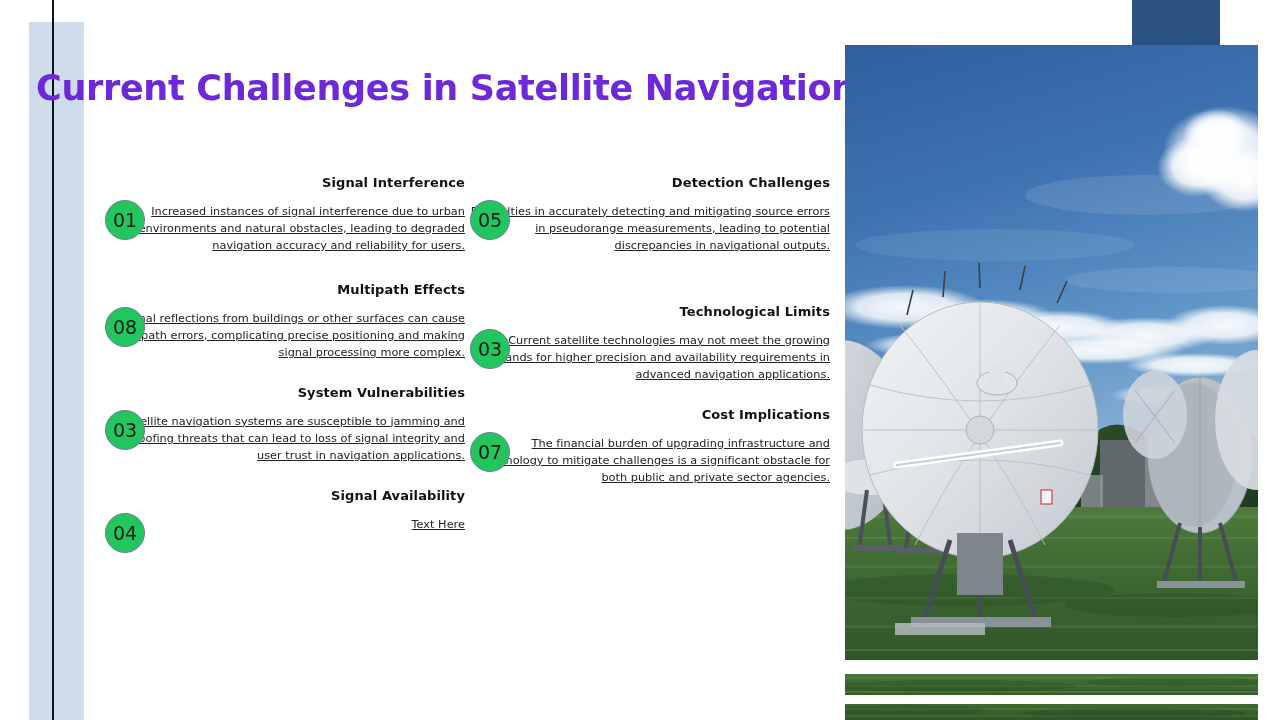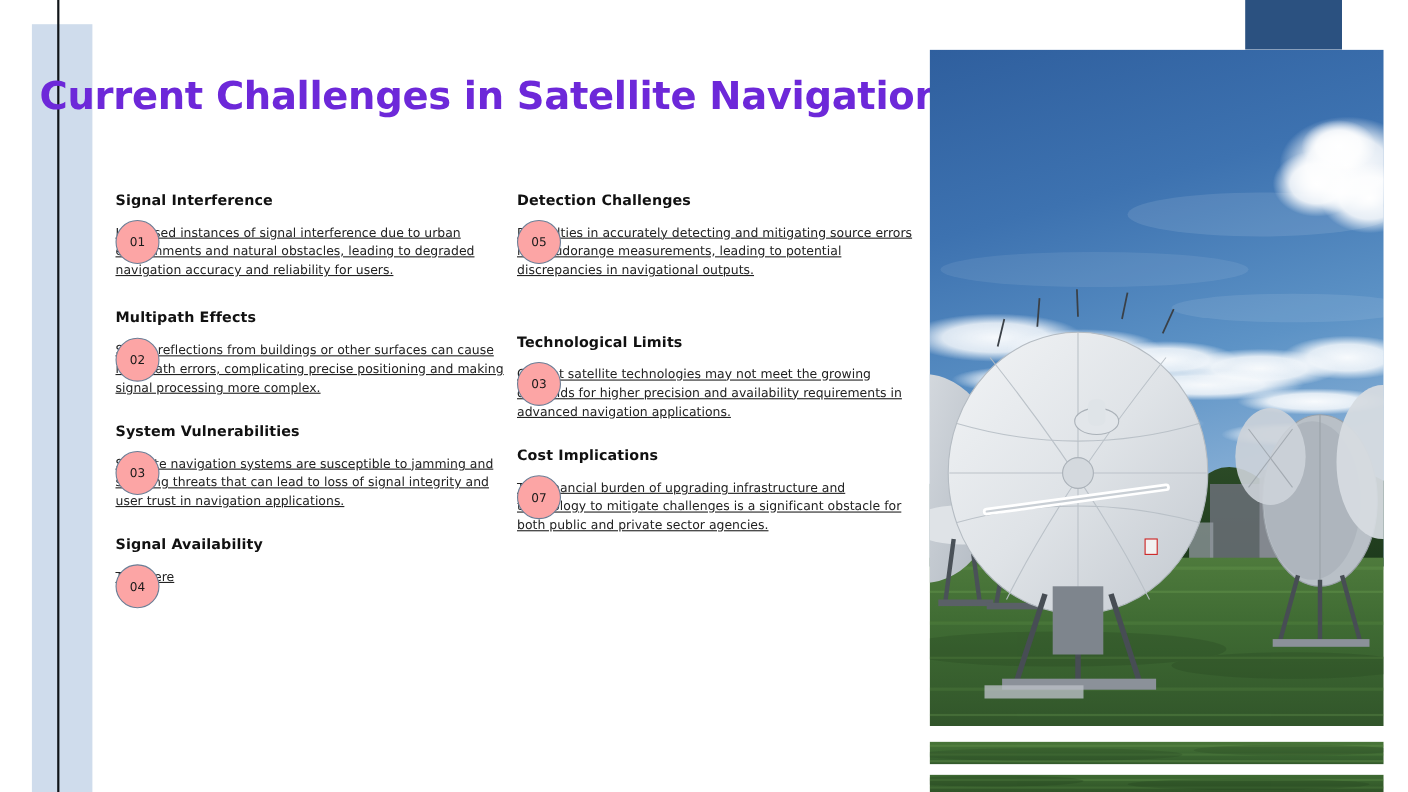--- a/index.html
+++ b/index.html
@@ -76,26 +76,27 @@
     left: 0px;
     top: 25px;
     width: 40px;
     height: 40px;
     border: 1px solid #6b7e96;
     border-radius: 50%;
     box-sizing: border-box;
     display: flex;
     align-items: center;
     justify-content: center;
-    font-size: 11px;
+    font-size: 19px;
     color: #1a1a1a;
     font-family: "DejaVu Sans", sans-serif;
-    background: #fca5a5;
+    background: #22c55e;
   }
   .item-body {
+    text-align: right;
   }
   .item-title {
     font-size: 13px;
     font-weight: bold;
     color: #111111;
     line-height: 1.2;
     font-family: "DejaVu Sans", sans-serif;
     letter-spacing: 0.1px;
   }
   .item-desc {
@@ -156,21 +157,21 @@
     <div class="item">
       <div class="item-num">01</div>
       <div class="item-body">
         <div class="item-title">Signal Interference</div>
         <div class="item-desc">Increased instances of signal interference due to urban environments and natural obstacles, leading to degraded navigation accuracy and reliability for users.</div>
       </div>
     </div>
     <div class="gap-lg"></div>
 
     <div class="item">
-      <div class="item-num">02</div>
+      <div class="item-num">08</div>
       <div class="item-body">
         <div class="item-title">Multipath Effects</div>
         <div class="item-desc">Signal reflections from buildings or other surfaces can cause multipath errors, complicating precise positioning and making signal processing more complex.</div>
       </div>
     </div>
     <div class="gap-md"></div>
 
     <div class="item">
       <div class="item-num">03</div>
       <div class="item-body">

